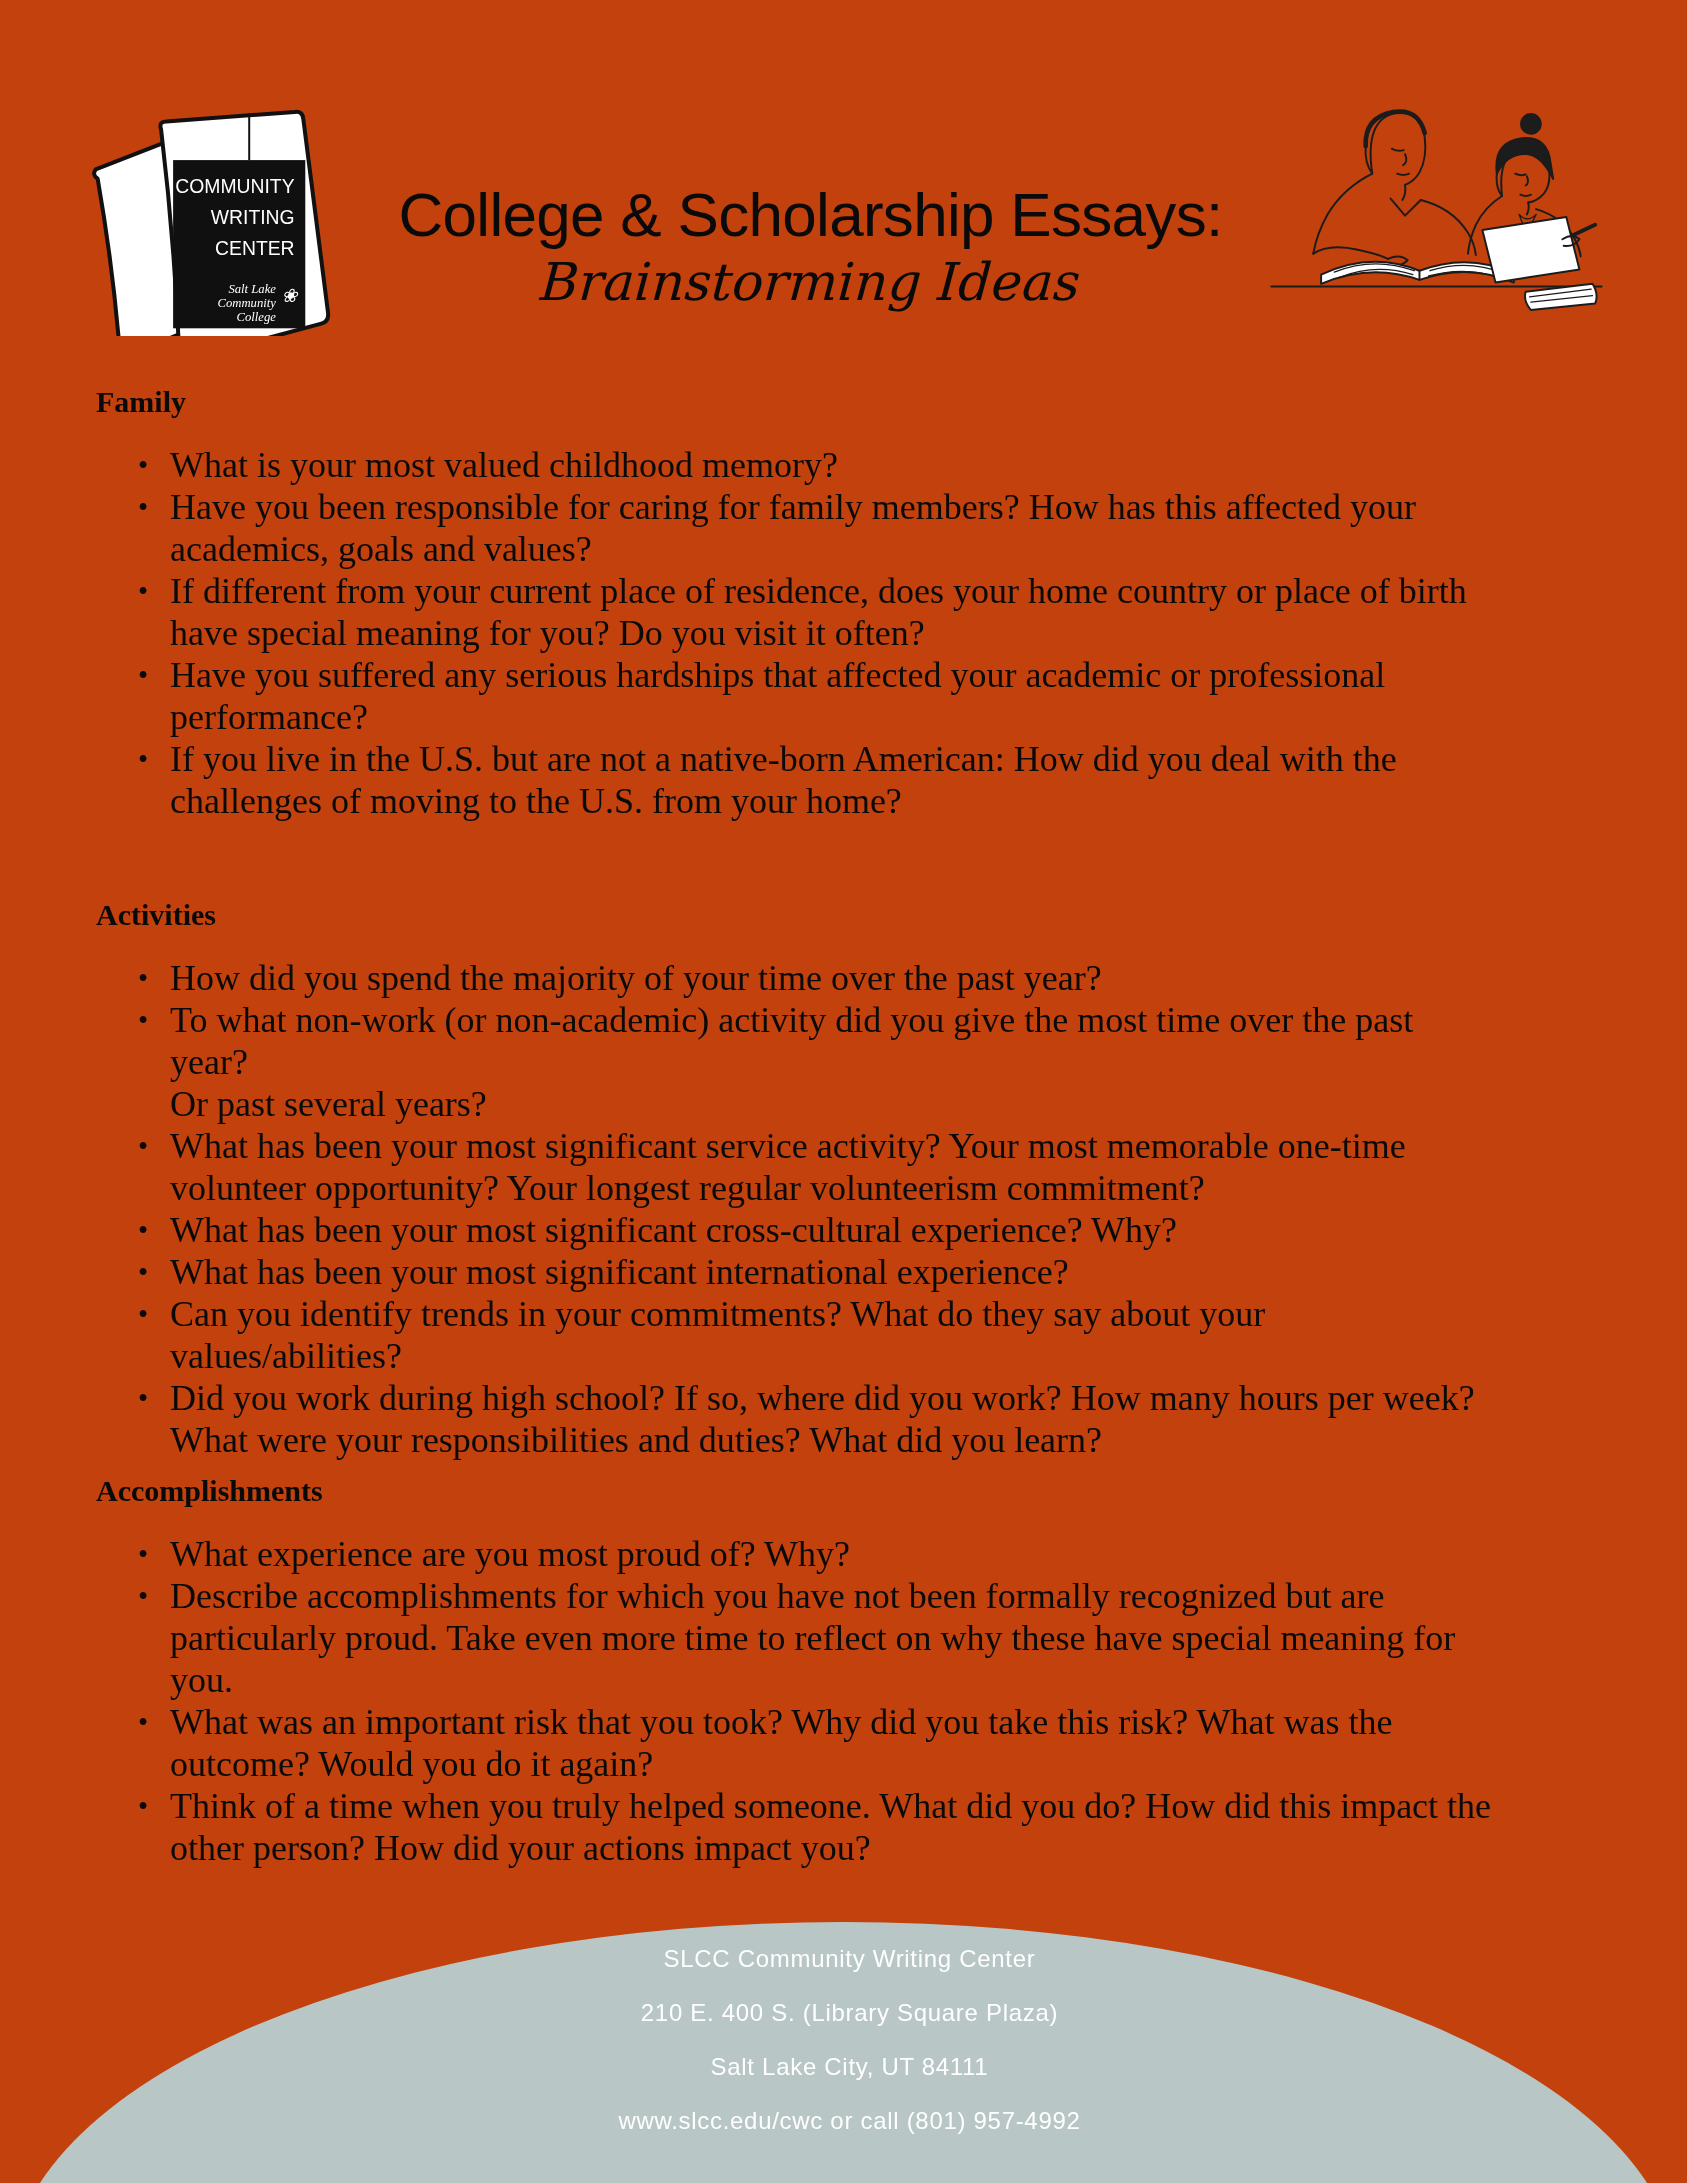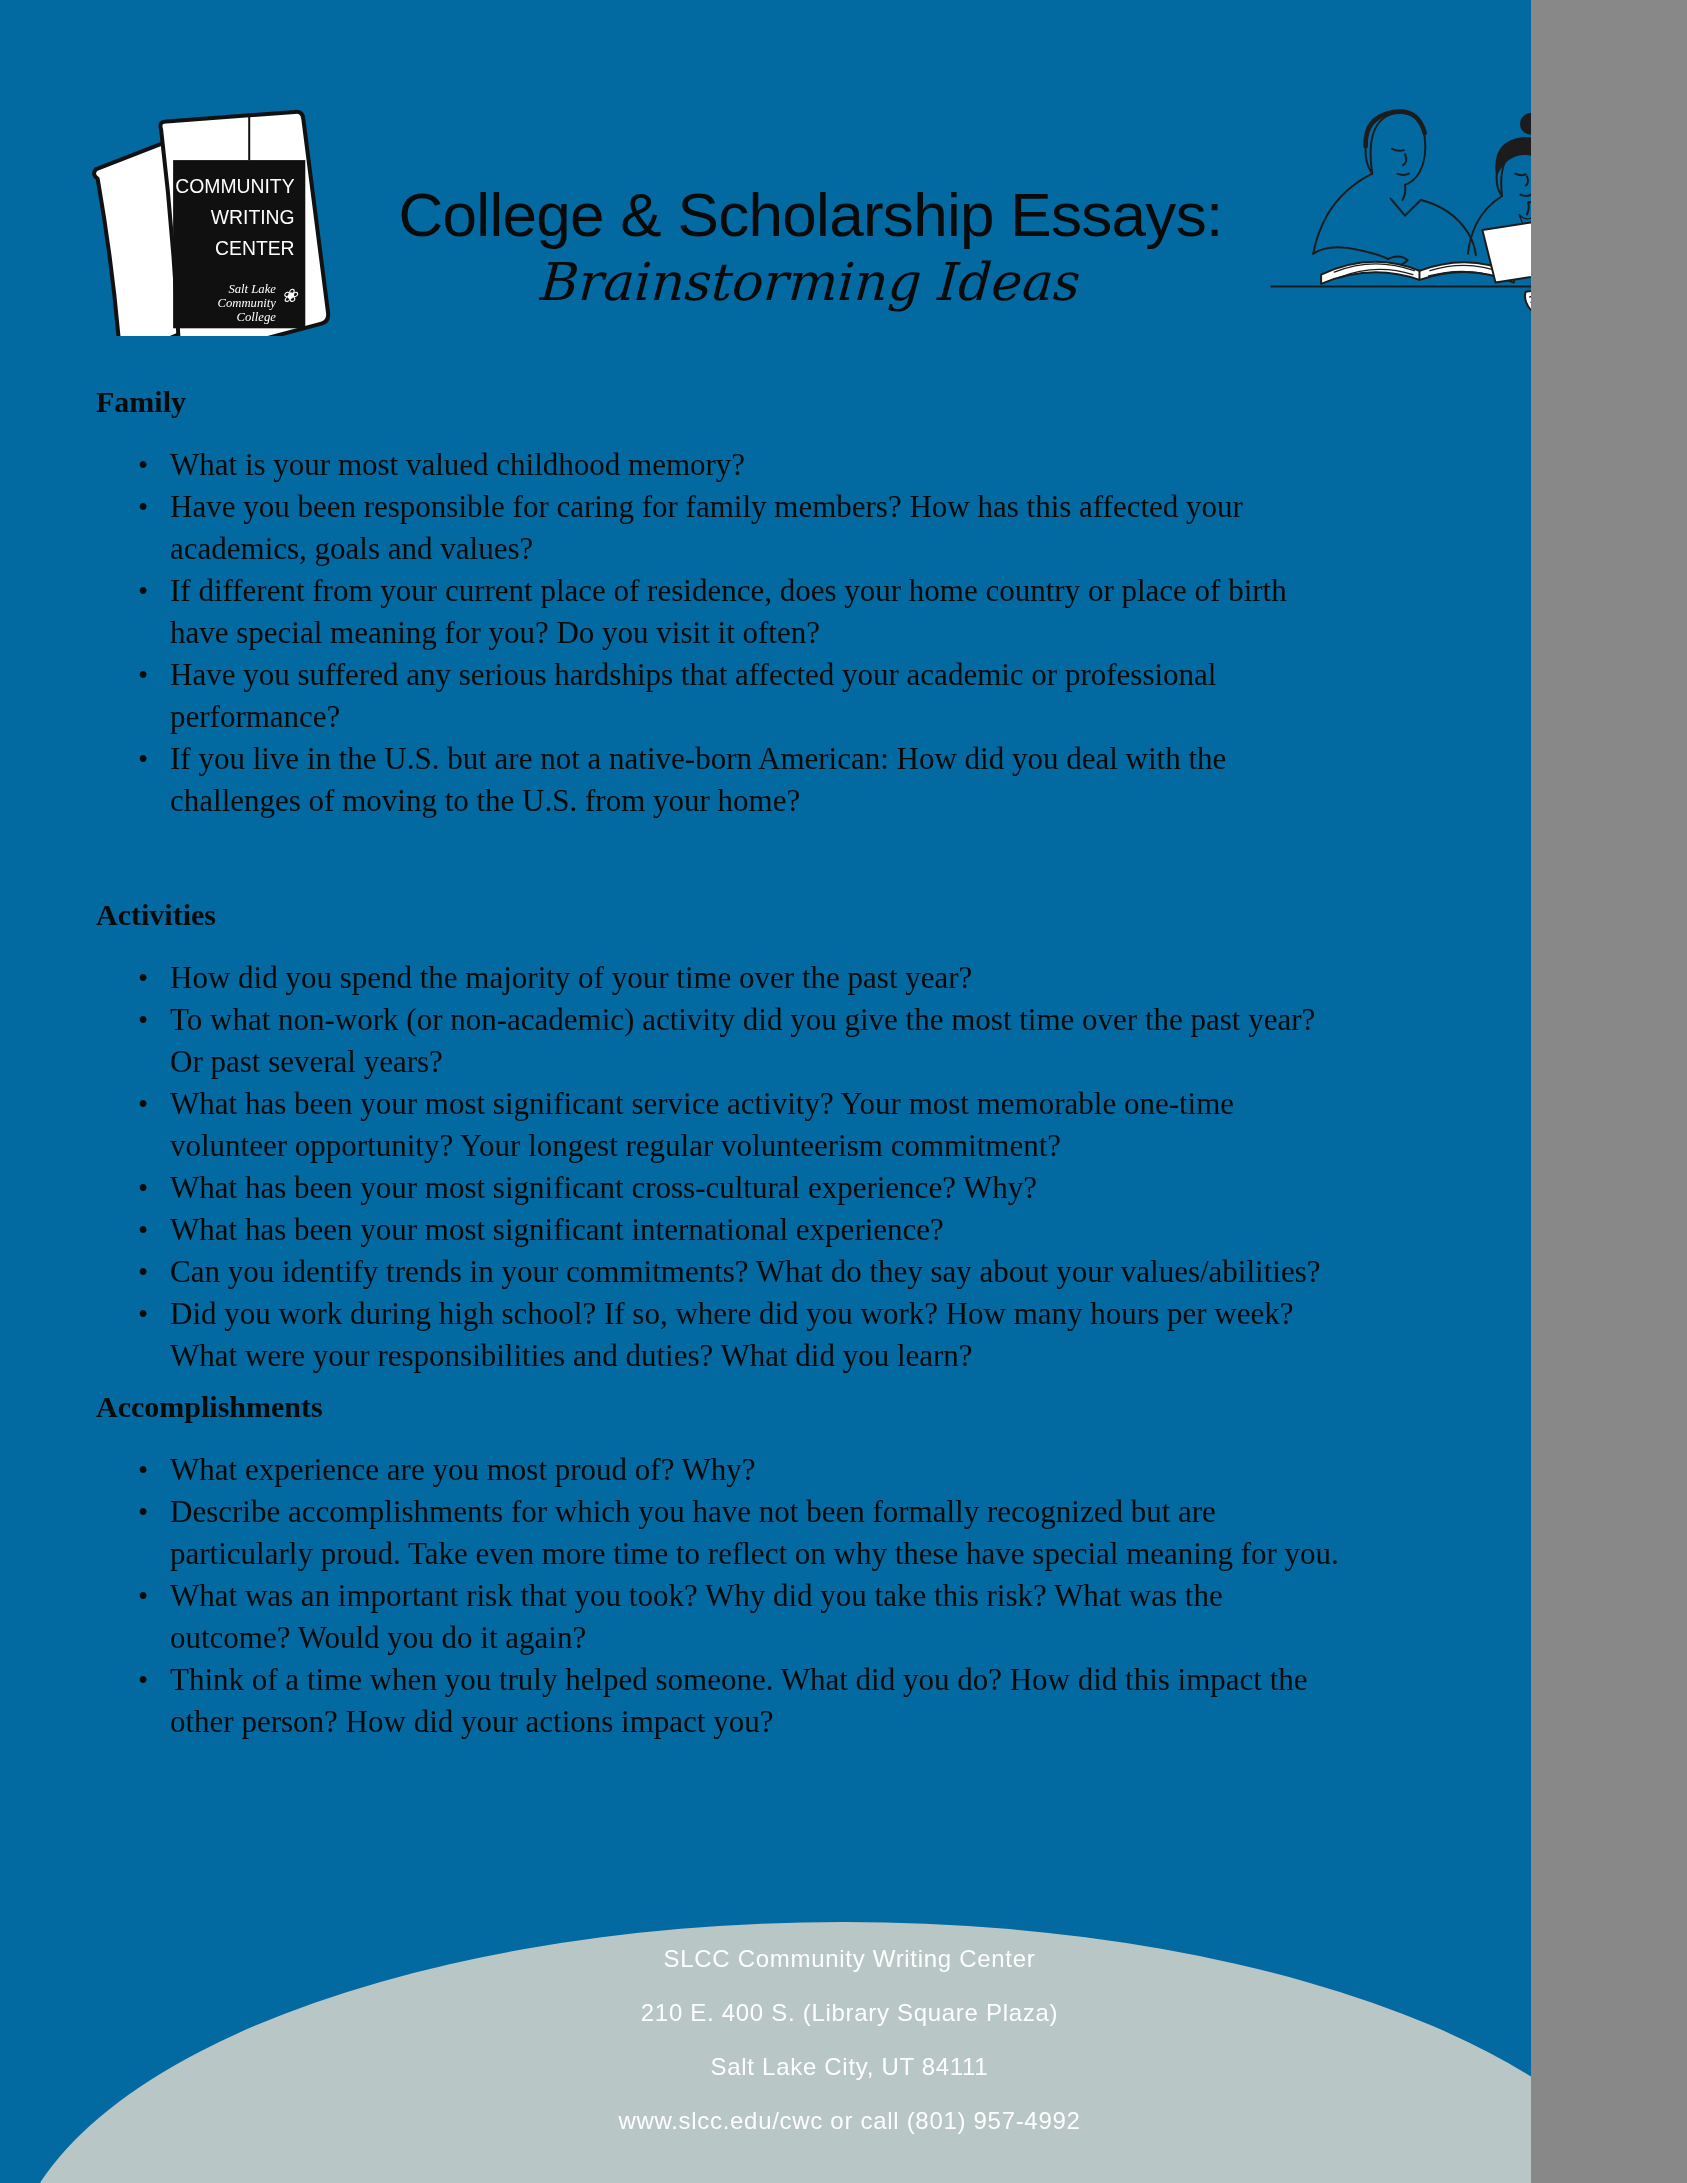--- a/index.html
+++ b/index.html
@@ -1,19 +1,19 @@
 <!DOCTYPE html>
 <html style="font-size:10.6px"><head>
 <meta charset="utf-8">
 <style>
   html,body{margin:0;padding:0;background:#888;}
   .page{
     position:relative;
-    width:1531px;height:2183px;
-    background:#0369a1;
+    width:1687px;height:2183px;
+    background:#c2410c;
     overflow:hidden;
     font-family:"Liberation Serif", serif;
     color:#0a0a0a;
   }
   
   .logo{position:absolute;left:81px;top:91px;width:267px;height:245px;}
   .titles{position:absolute;left:344px;top:180px;width:933px;text-align:center;}
   .doc-title{
     margin:0;
     font-family:"Liberation Sans", sans-serif;
@@ -39,21 +39,21 @@
     font-size:30px;
     line-height:50px;
     font-weight:bold;
   }
   .sec-activities{margin-top:68px;}
   .sec-accomplishments{margin-top:5.3px;}
   ul.bullets{list-style:none;margin:0;padding:0;}
   ul.bullets li{
     position:relative;
     padding-left:74px;
-    font-size:31px;
+    font-size:36px;
     line-height:42px;
     white-space:pre-line;
   }
   ul.bullets li::before{
     content:"\2022";
     position:absolute;
     left:42px;top:0;
     font-size:29px;
   }
   

